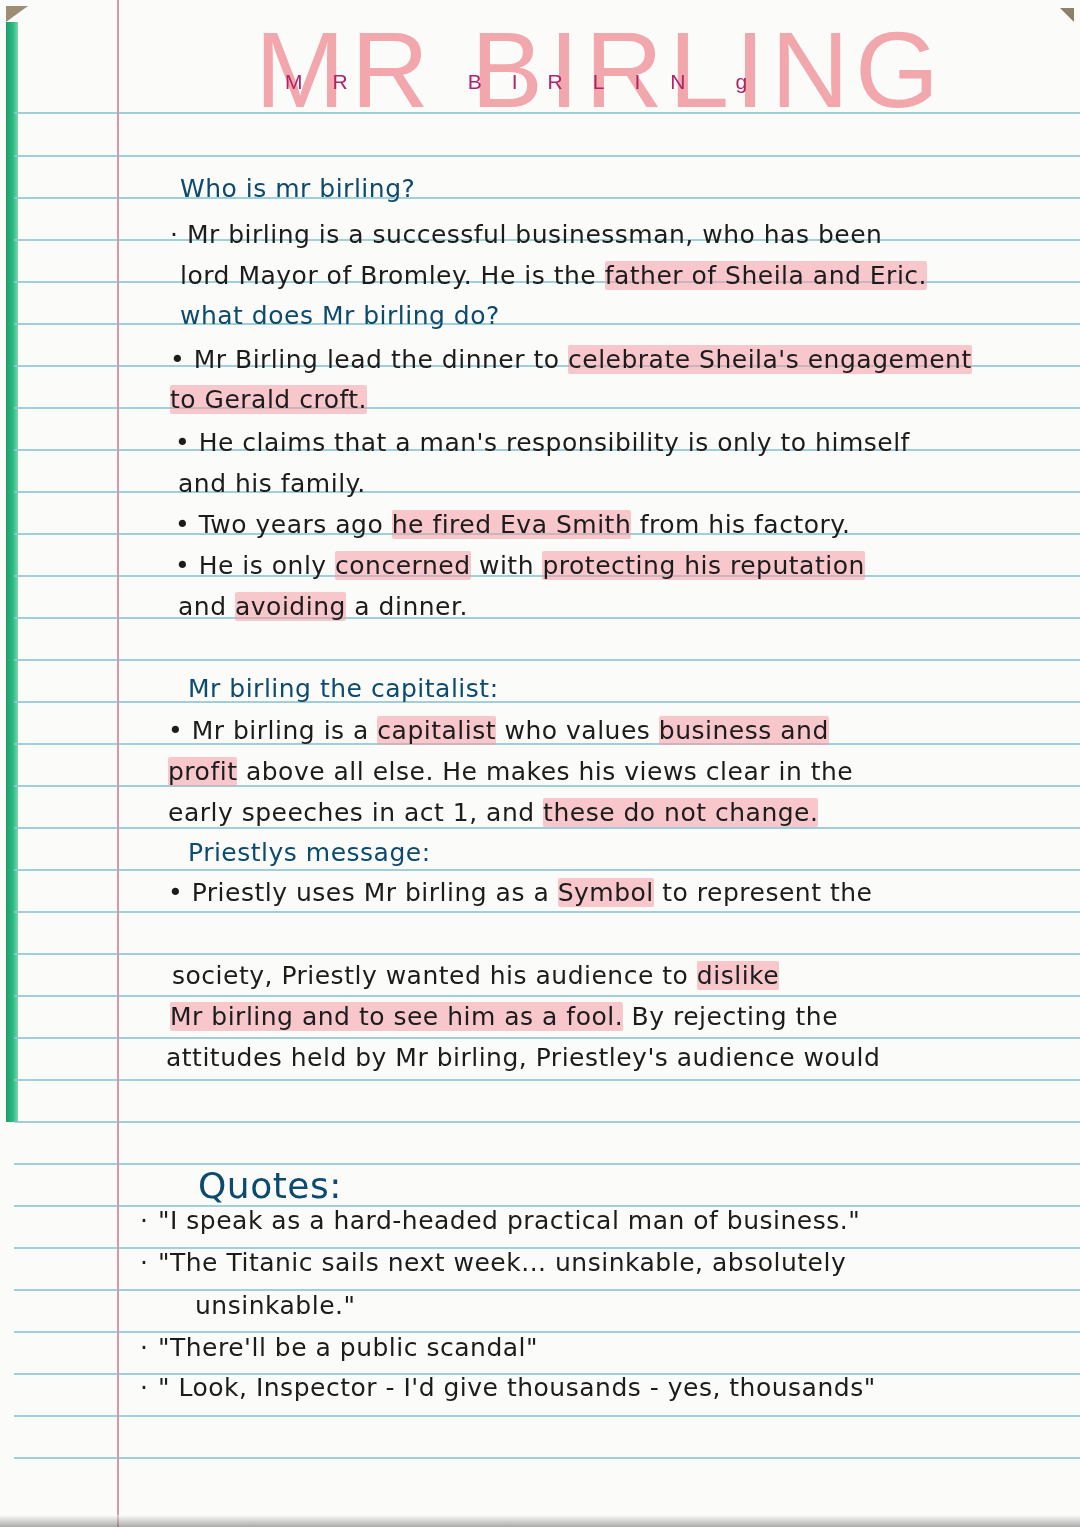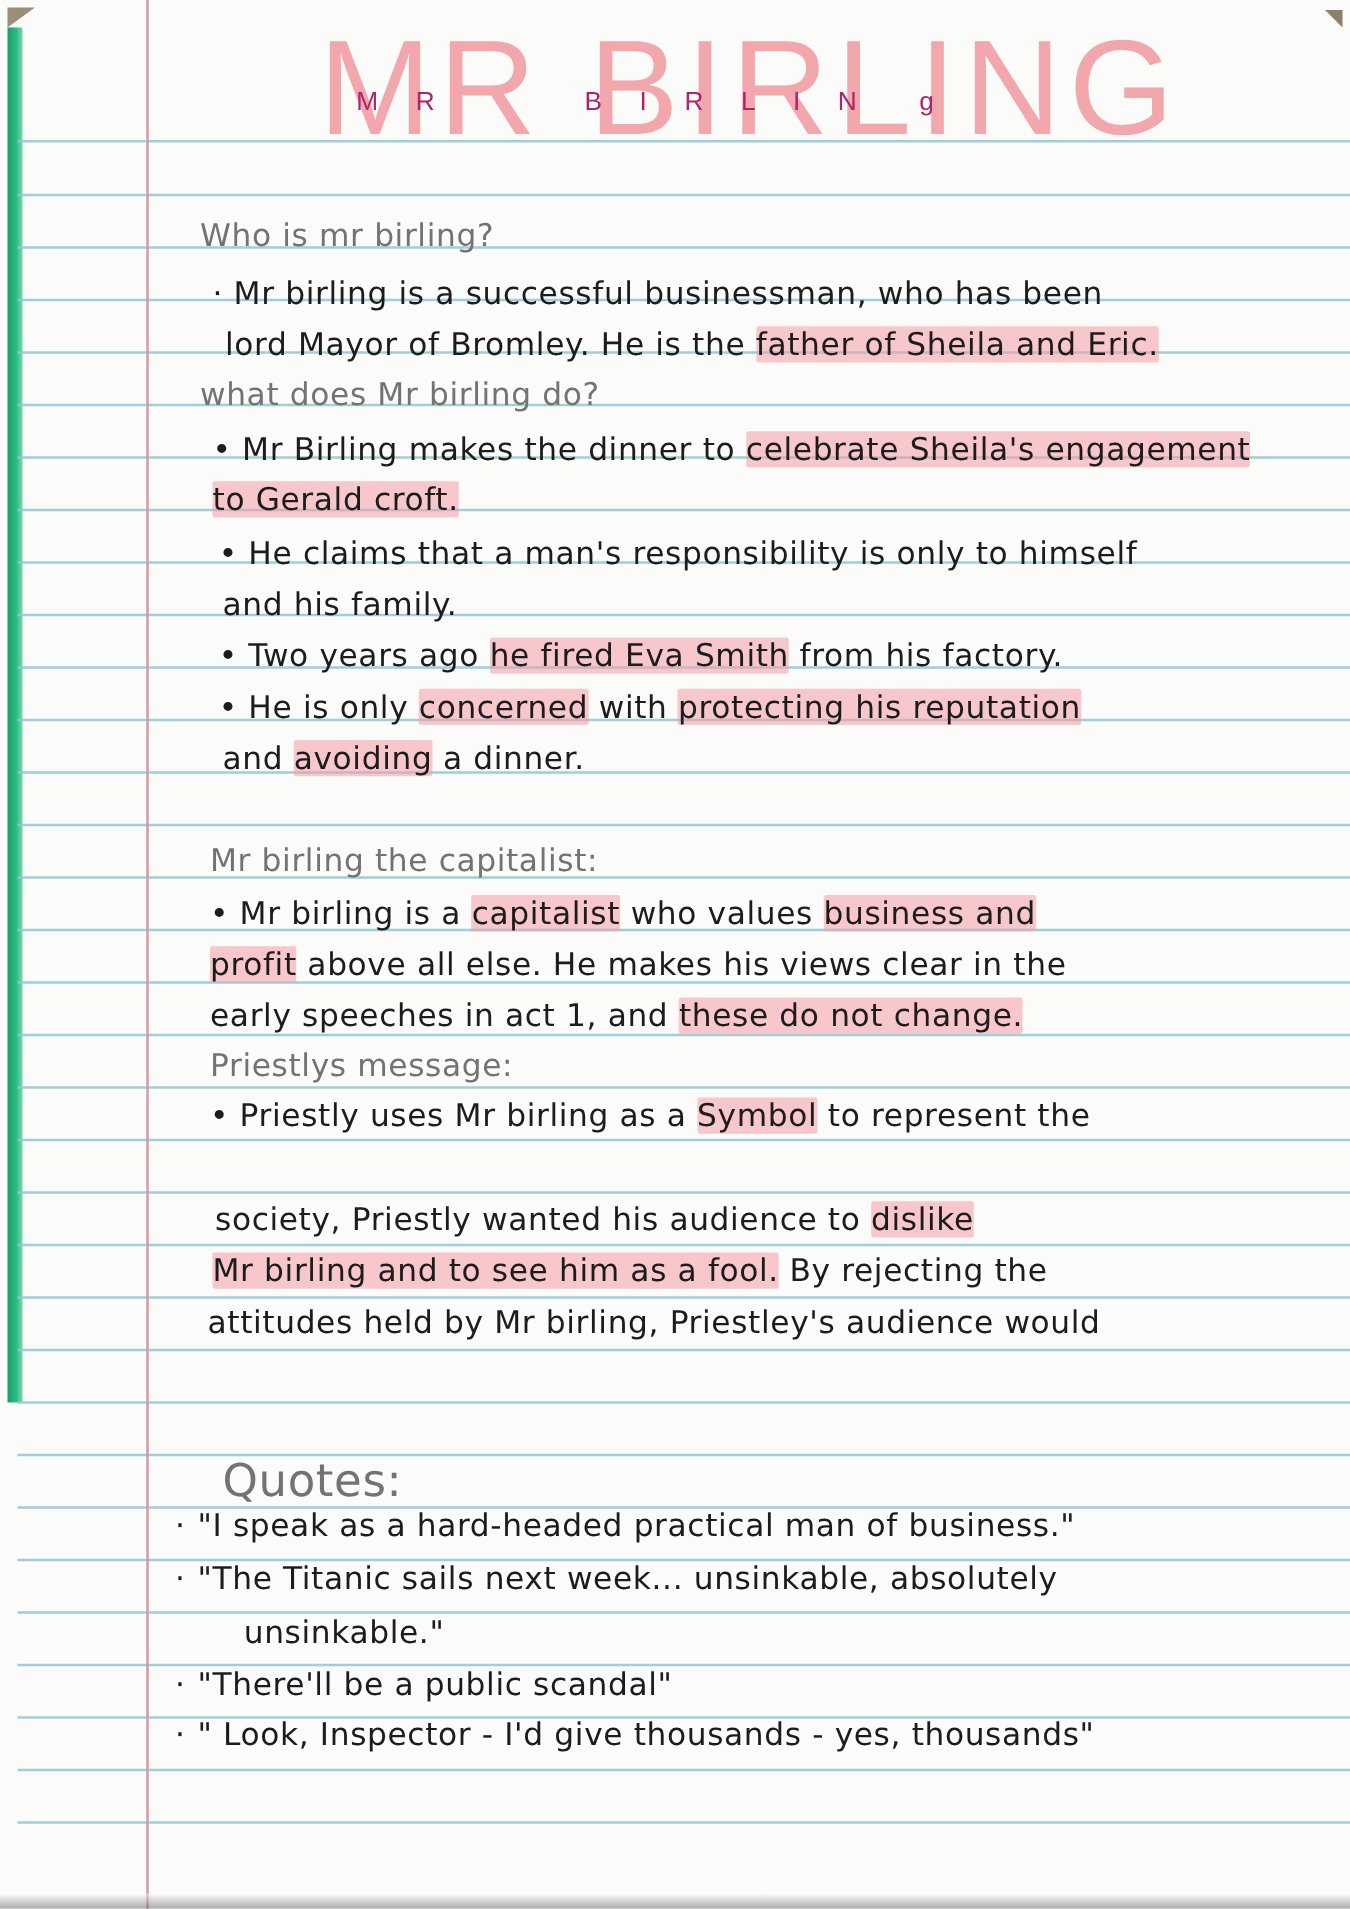--- a/index.html
+++ b/index.html
@@ -44,21 +44,21 @@
     font-family: "Liberation Sans", sans-serif;
     font-size: 21px; color: #b0226a; letter-spacing: 10px;
     display: flex; gap: 20px;
   }
   .text {
     position: absolute; left: 160px;
     font-family: "DejaVu Sans", sans-serif;
     font-size: 25px; color: #1c1c1c; letter-spacing: .5px;
     white-space: nowrap; line-height: 1;
   }
-  .heading { color: #737373; }
+  .heading { color: #0c4a6e; margin-left: 20px; }
   .hl { background: rgba(244, 156, 166, .55); border-radius: 2px; }
   .dot { display: inline-block; width: 18px; }
 </style>
 </head>
 <body>
 
 <div class="page">
   <div class="green-edge"></div>
   <div class="corner tl"></div>
   <div class="corner tr"></div>
@@ -113,21 +113,21 @@
   </div>
 
   <div class="text heading" style="top:176px">Who is mr birling?</div>
   <div class="text" style="top:222px; left:170px">· Mr birling is a successful businessman, who has been</div>
   <div class="text" style="top:263px; left:180px">
     <span>lord Mayor of Bromley. He is the </span><span class="hl">father of Sheila and Eric.</span>
   </div>
 
   <div class="text heading" style="top:303px">what does Mr birling do?</div>
   <div class="text" style="top:347px; left:170px">
-    <span>• Mr Birling makes the dinner to </span><span class="hl">celebrate Sheila's engagement</span>
+    <span>• Mr Birling lead the dinner to </span><span class="hl">celebrate Sheila's engagement</span>
   </div>
   <div class="text" style="top:387px; left:170px">
     <span class="hl">to Gerald croft.</span>
   </div>
   <div class="text" style="top:430px; left:175px">• He claims that a man's responsibility is only to himself</div>
   <div class="text" style="top:471px; left:178px">and his family.</div>
   <div class="text" style="top:512px; left:175px">
     <span>• Two years ago </span><span class="hl">he fired Eva Smith</span><span> from his factory.</span>
   </div>
   <div class="text" style="top:553px; left:175px">

